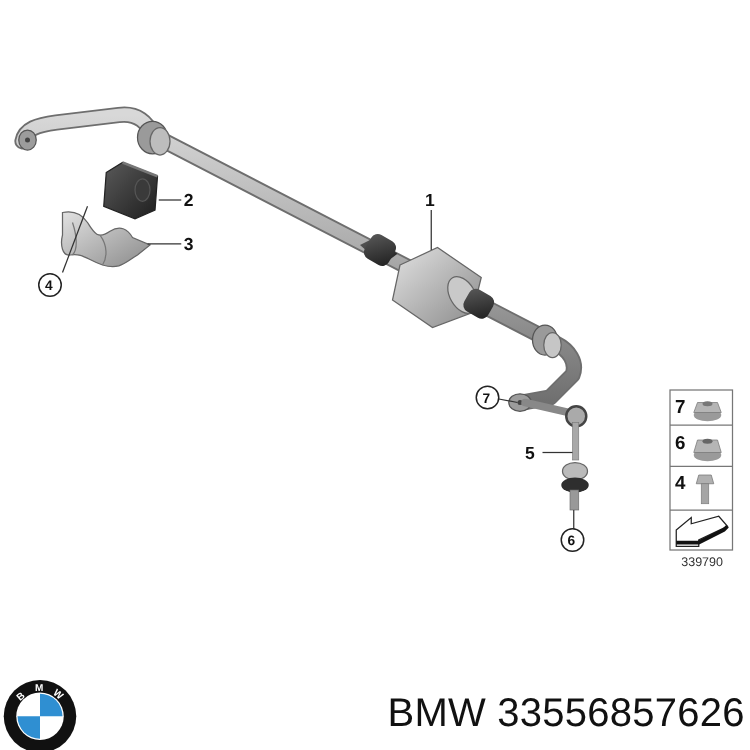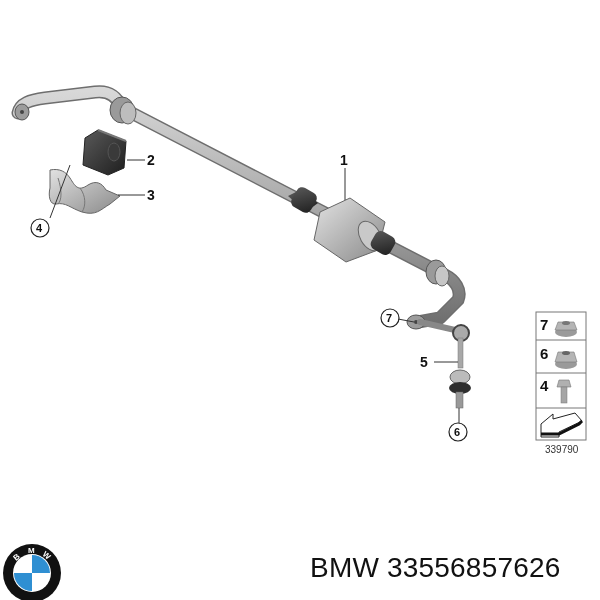--- a/index.html
+++ b/index.html
@@ -2,21 +2,21 @@
 <html><head>
 <meta charset="utf-8">
 <style>
   html, body { margin:0; padding:0; background:#ffffff; }
   body { width:600px; height:600px; position:relative; overflow:hidden; font-family:"Liberation Sans", sans-serif; }
   #diagram { position:absolute; left:0; top:0; width:600px; height:600px; }
   .callout { font-family:"Liberation Sans", sans-serif; font-weight:bold; font-size:14px; fill:#111; }
   .callout-circ { font-family:"Liberation Sans", sans-serif; font-weight:bold; font-size:11px; fill:#111; }
   .legend-num { font-family:"Liberation Sans", sans-serif; font-weight:bold; font-size:15px; fill:#111; }
   .ref { font-family:"Liberation Sans", sans-serif; font-size:10px; fill:#333; }
-  .footer-text { position:absolute; left:310px; top:552px; font-size:28px; color:#111; letter-spacing:0.2px; font-family:"Liberation Sans", sans-serif; }
+  .footer-text { position:absolute; left:310px; top:552px; font-size:32px; color:#111; letter-spacing:0.2px; font-family:"Liberation Sans", sans-serif; }
   .logo { position:absolute; left:2px; top:543px; width:60px; height:60px; }
 </style>
 </head>
 <body>
 
 <svg id="diagram" viewBox="0 0 600 600" xmlns="http://www.w3.org/2000/svg">
   <defs>
     <linearGradient id="barGrad" x1="0" y1="0" x2="0" y2="1">
       <stop offset="0" stop-color="#d8d8d8"></stop>
       <stop offset="0.5" stop-color="#a9a9a9"></stop>

